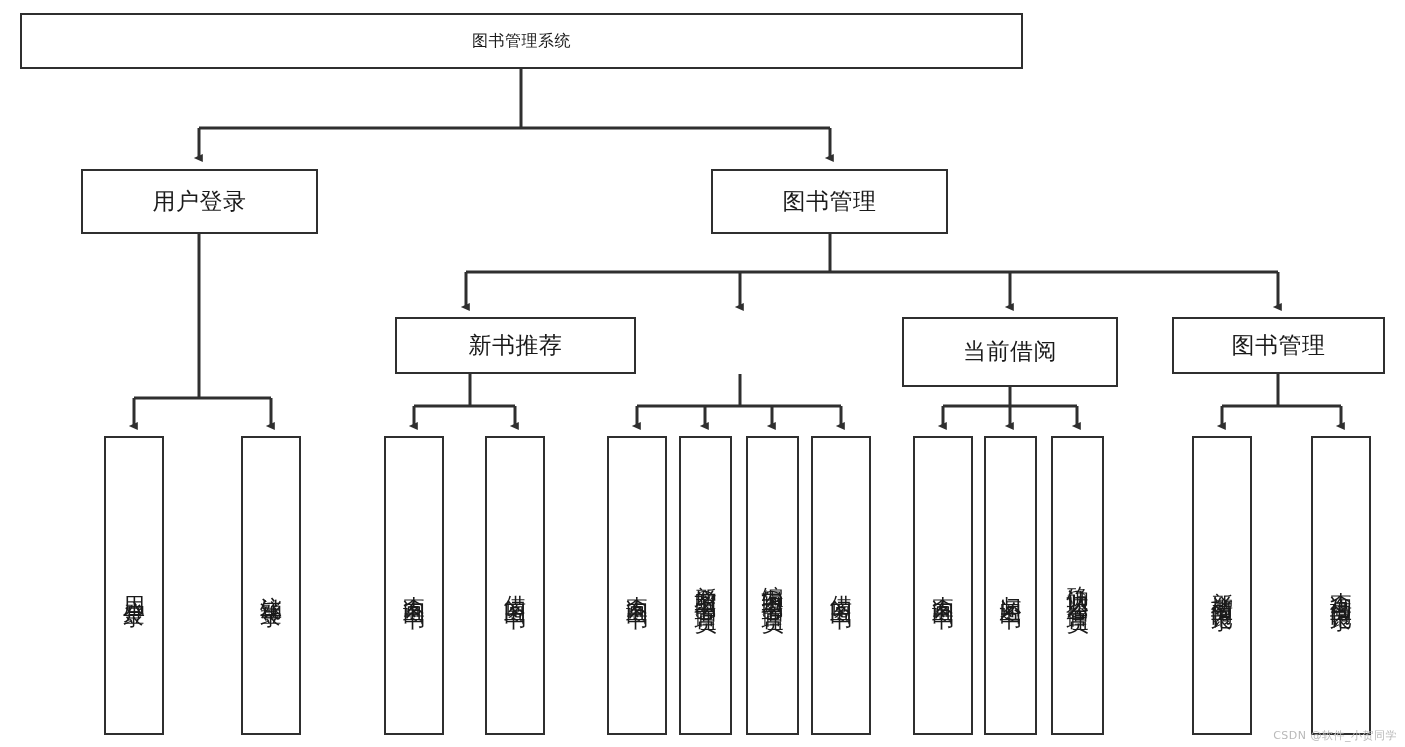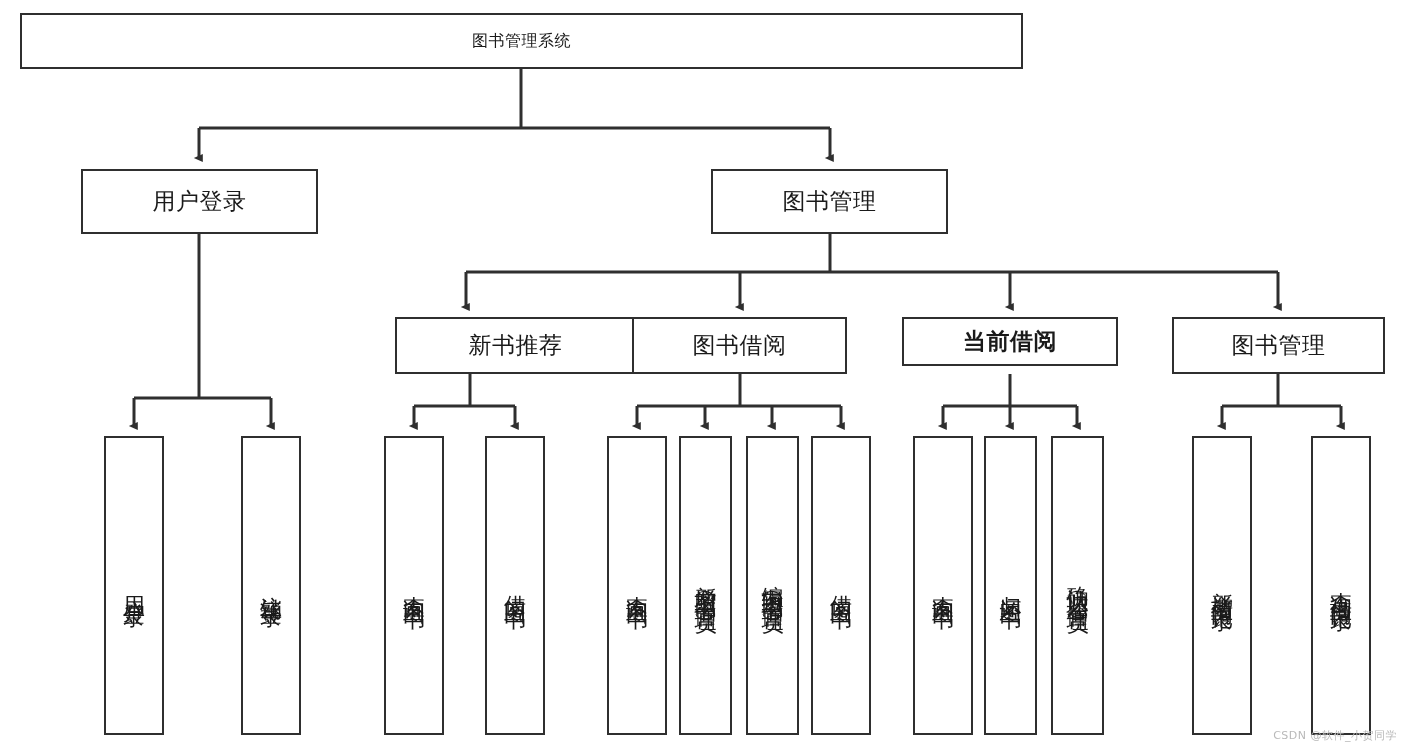--- a/index.html
+++ b/index.html
@@ -139,25 +139,22 @@
   </div>
 
   <div class="node horiz" style="left:711px; top:169px; width:237px; height:65px;">
     <span class="node-label">图书管理</span>
   </div>
 
   <div class="node horiz" style="left:363px; top:317px; width:241px; height:57px;margin-left:32px;">
     <span class="node-label">新书推荐</span>
   </div>
 
-  <div class="node horiz" style="left:632px; top:317px; width:215px; height:57px;">
-    <span class="node-label">图书借阅</span>
-  </div>
-
-  <div class="node horiz" style="left:902px; top:317px; width:216px; height:49px;font-weight:bold;">
+
+  <div class="node horiz" style="left:902px; top:317px; width:216px; height:70px;">
     <span class="node-label">当前借阅</span>
   </div>
 
   <div class="node horiz" style="left:1172px; top:317px; width:213px; height:57px;">
     <span class="node-label">图书管理</span>
   </div>
 
   <div class="node vert" style="left:104px; top:436px; width:60px; height:299px;">
     <span class="node-label">用户登录</span>
   </div>

